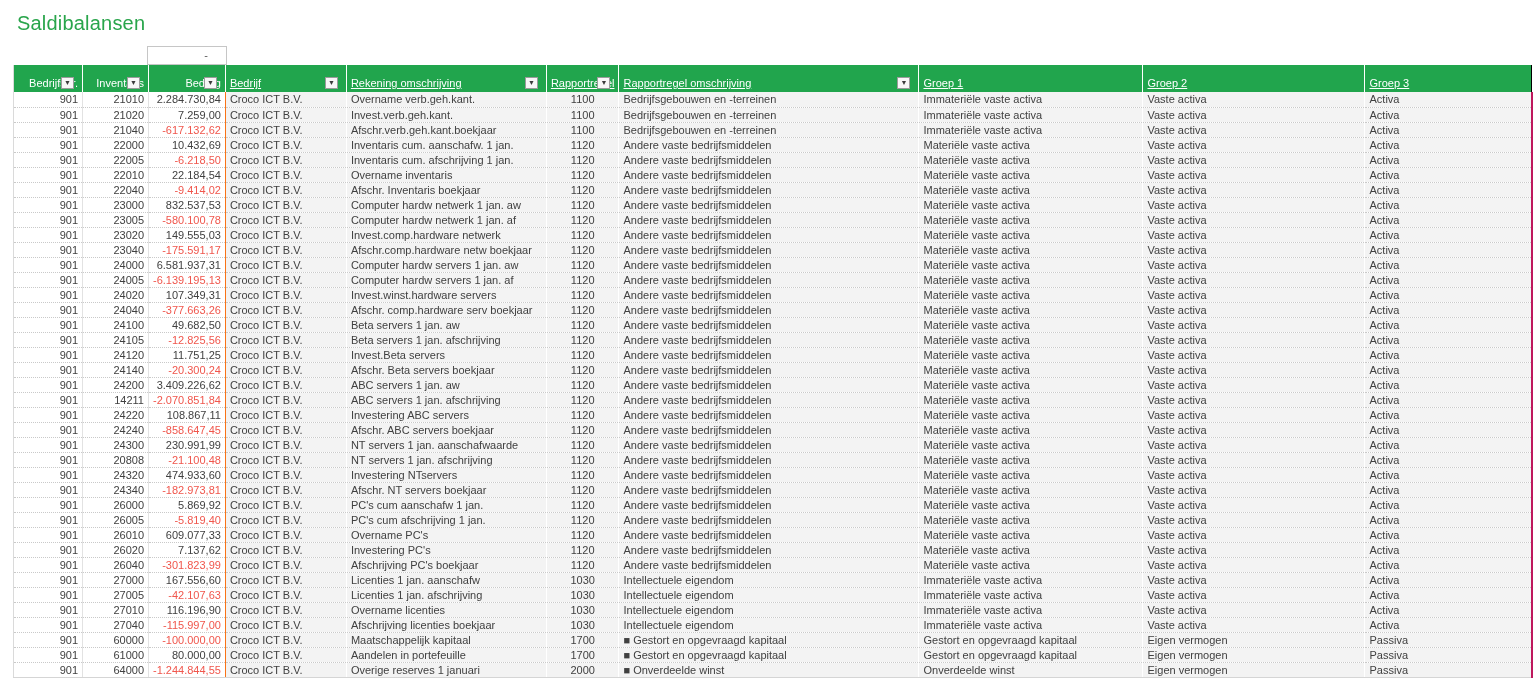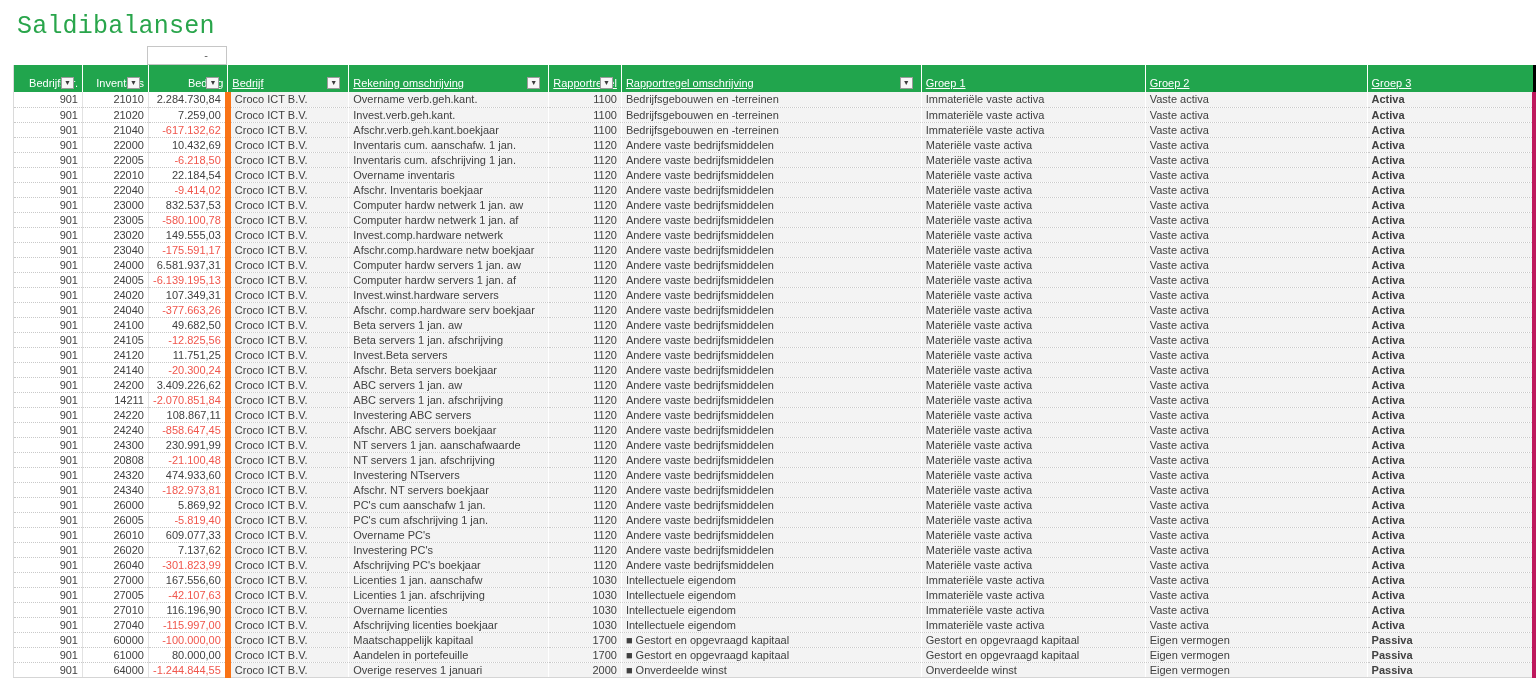--- a/index.html
+++ b/index.html
@@ -2,64 +2,64 @@
 <html><head>
 <meta charset="utf-8">
 <style>
   html,body{margin:0;padding:0;}
   body{
     width:1536px;height:685px;background:#ffffff;overflow:hidden;position:relative;
     font-family:"Liberation Sans", sans-serif;
   }
   .title{
     position:absolute;left:17px;top:12px;margin:0;
-    font-size:25px;font-weight:400;color:#29a54b;letter-spacing:.2px;font-family:Liberation Mono, monospace;
+    font-size:20px;font-weight:400;color:#29a54b;letter-spacing:.2px;
   }
   .dash-cell{
     position:absolute;left:147px;top:46px;width:80px;height:19px;box-sizing:border-box;
     background:#ffffff;border:1px solid #c6c6c6;
     font-size:11px;color:#595959;text-align:right;padding-right:18px;line-height:17px;
   }
   table.grid{
     position:absolute;left:13px;top:65px;
     border-collapse:collapse;table-layout:fixed;
     font-size:11px;
     border-left:1px solid #dadada;border-right:1px solid #dadada;
   }
   thead th{
     background:#21a54d;color:#ffffff;font-weight:400;
     height:27px;box-sizing:border-box;vertical-align:top;
     padding:12px 4px 0 4px;position:relative;
     border-right:1px solid #ffffff;
     white-space:nowrap;overflow:hidden;
   }
-  thead th:last-child{border-right:3px solid #000000;}
+  thead th:last-child{border-right:1px solid #000000;}
   th.h-right{text-align:right;}
   th.h-left{text-align:left;text-decoration:underline;}
   .fbtn{
     position:absolute;right:8px;bottom:3px;
     width:13px;height:12px;box-sizing:border-box;
     background:#f7f7f7;border:1px solid #9b9b9b;
     color:#3c3c3c;font-size:7px;line-height:10px;text-align:center;
     cursor:default;
   }
   tbody td{
     height:15px;box-sizing:border-box;line-height:14px;
     padding:0 4px;white-space:nowrap;overflow:hidden;
     border-bottom:1px dotted #c9c9c9;
     color:#404040;
   }
   tbody tr:last-child td{border-bottom:1px solid #d5d5d5;}
   td.plain{background:#ffffff;border-right:1px solid #e2e2e2;}
-  td.c2{border-right:6px solid #f97316;}
+  td.c2{border-right:1px solid #f97316;}
   td.band{background:#f3f3f3;border-right:1px solid #ffffff;}
-  td.band:last-child{border-right:4px solid #be185d;font-weight:bold;}
+  td.band:last-child{border-right:2px solid #be185d;}
   .a-right{text-align:right;}
   .a-left{text-align:left;}
-  .a-center{text-align:right;}
+  .a-center{text-align:center;}
   td.neg{color:#f0564c;}
 </style>
 </head>
 <body>
 
 <h1 class="title">Saldibalansen</h1>
 
 <div class="dash-cell">-</div>
 
 <table class="grid">

